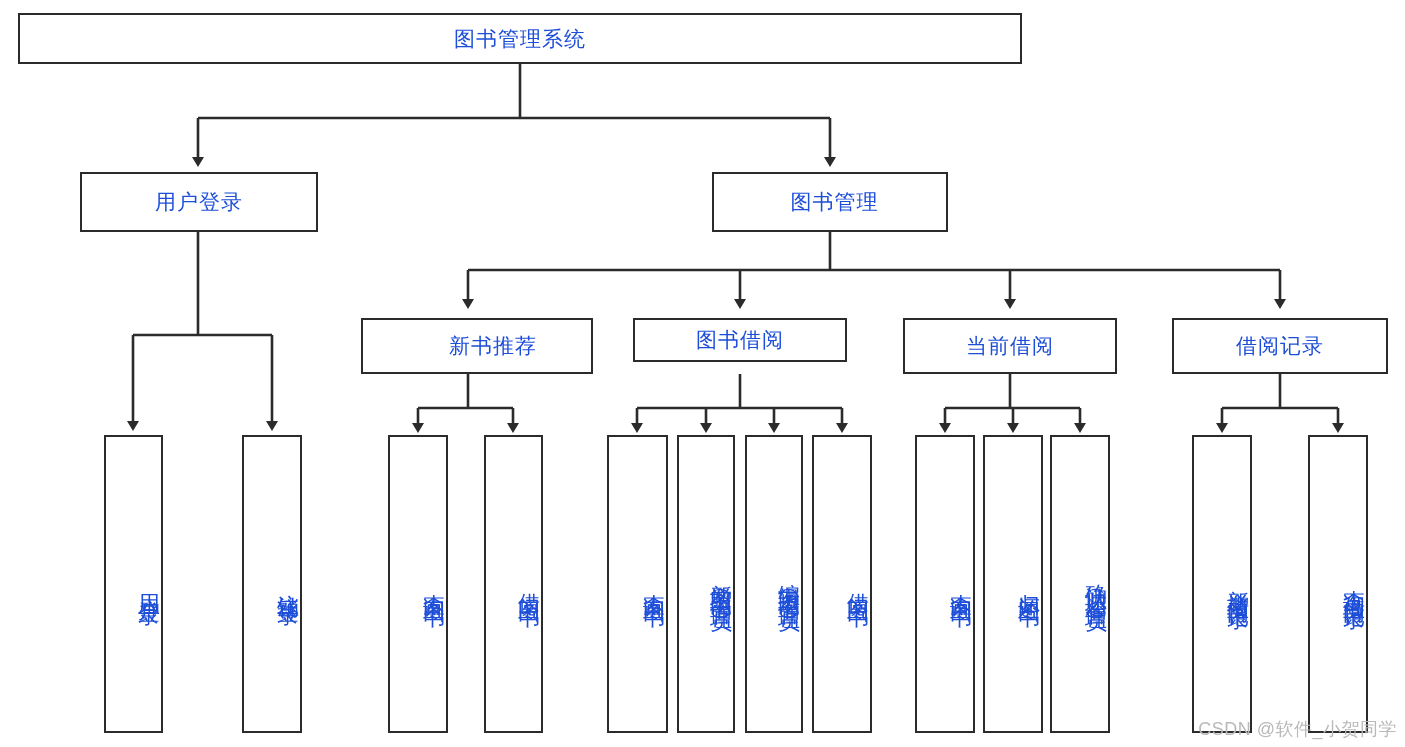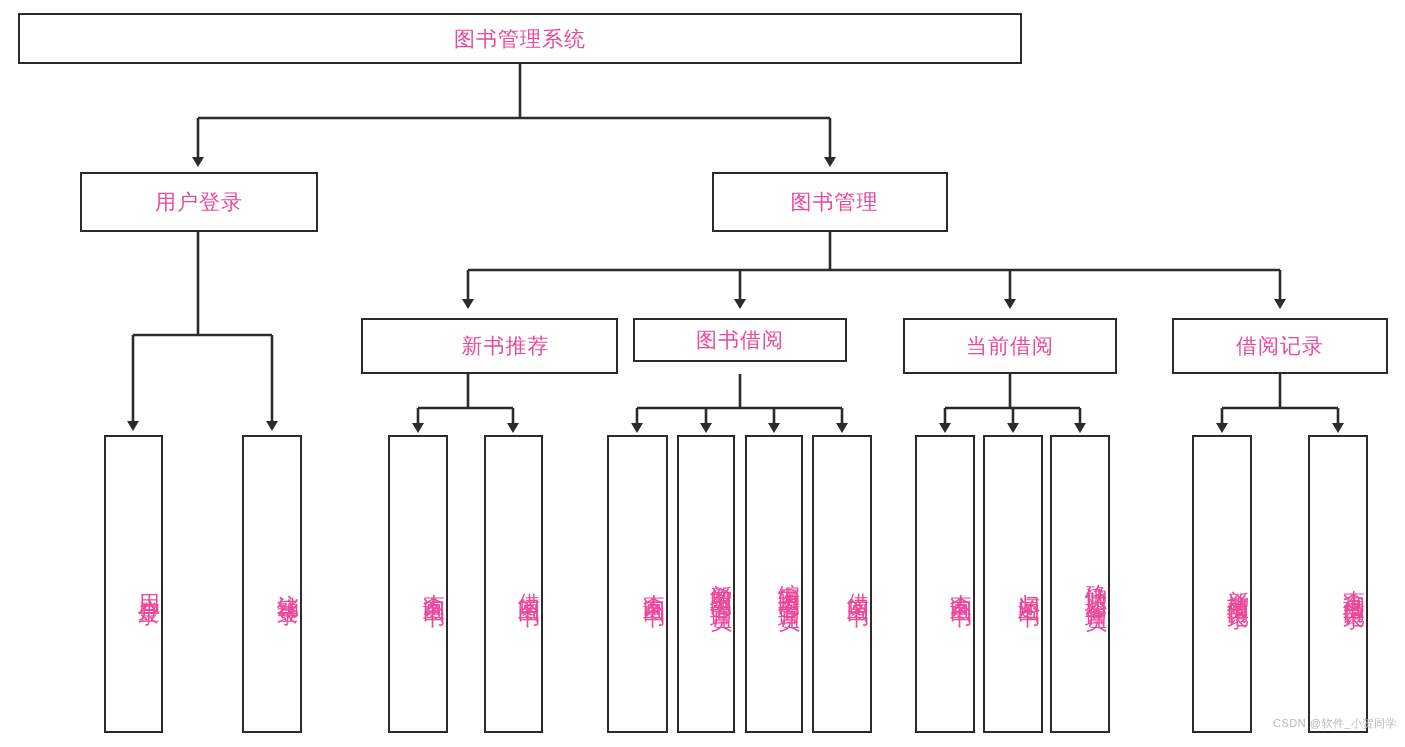--- a/index.html
+++ b/index.html
@@ -26,21 +26,21 @@
     pointer-events: none;
   }
   .node {
     position: absolute;
     box-sizing: border-box;
     background: #ffffff;
     border: 2px solid #2b2b2b;
     display: flex;
     align-items: center;
     justify-content: center;
-    color: #ec4899;
+    color: #1d4ed8;
   }
   .node.horiz {
     font-size: 21px;
     letter-spacing: 1px;
   }
   .node.vert {
     writing-mode: vertical-rl;
     text-orientation: upright;
     font-size: 22px;
     letter-spacing: 4px;
@@ -54,22 +54,22 @@
     text-orientation: upright;
     line-height: 1.05;
     white-space: nowrap;
   }
   .node.horiz > .label {
     white-space: nowrap;
   }
   #watermark {
     position: absolute;
     right: 8px;
-    bottom: 16px;
-    font-size: 11px;
+    bottom: 6px;
+    font-size: 18px;
     color: #b9b9b9;
     white-space: nowrap;
     letter-spacing: 0.5px;
     user-select: none;
     margin-top: 15px;
   }
 </style>
 </head>
 <body>
 
@@ -132,21 +132,21 @@
     <span class="label">图书管理系统</span>
   </div>
 
   <div class="node horiz" style="left:80px; top:172px; width:238px; height:60px;">
     <span class="label">用户登录</span>
   </div>
   <div class="node horiz" style="left:712px; top:172px; width:236px; height:60px;padding-left:9px;">
     <span class="label">图书管理</span>
   </div>
 
-  <div class="node horiz" style="left:361px; top:318px; width:257px; height:56px;padding-left:32px;">
+  <div class="node horiz" style="left:361px; top:318px; width:232px; height:56px;padding-left:32px;">
     <span class="label">新书推荐</span>
   </div>
   <div class="node horiz" style="left:633px; top:318px; width:214px; height:44px;">
     <span class="label">图书借阅</span>
   </div>
   <div class="node horiz" style="left:903px; top:318px; width:214px; height:56px;">
     <span class="label">当前借阅</span>
   </div>
   <div class="node horiz" style="left:1172px; top:318px; width:216px; height:56px;">
     <span class="label">借阅记录</span>

